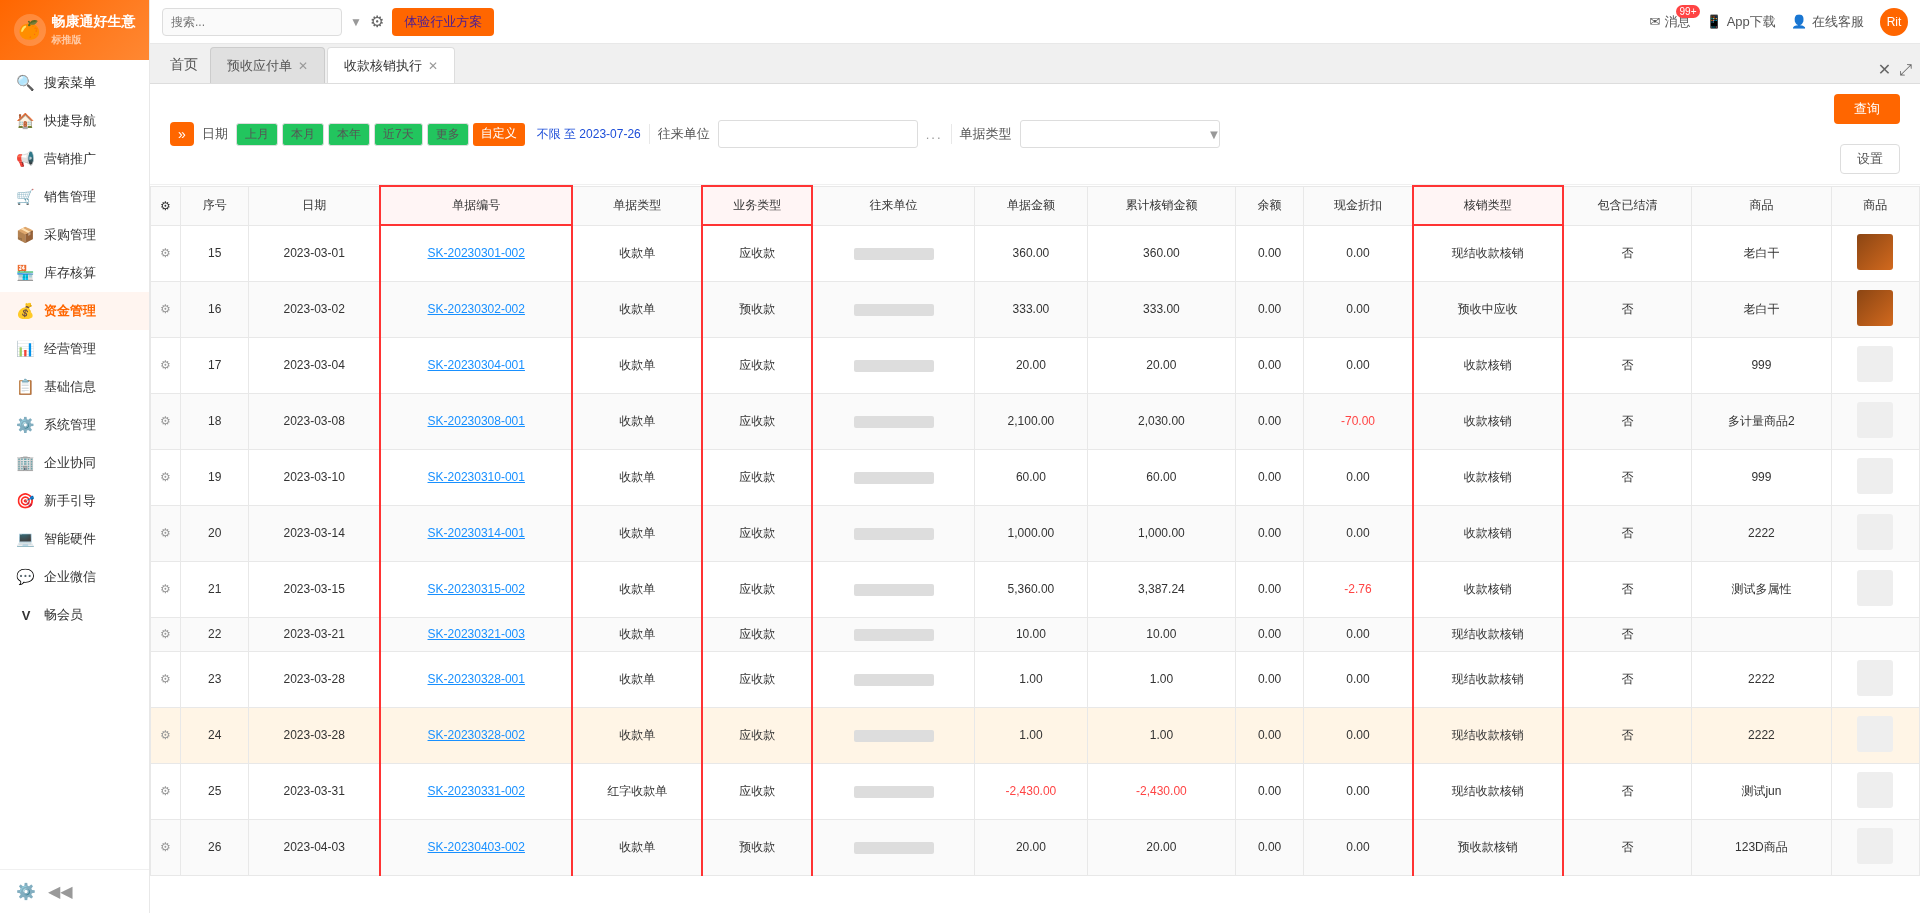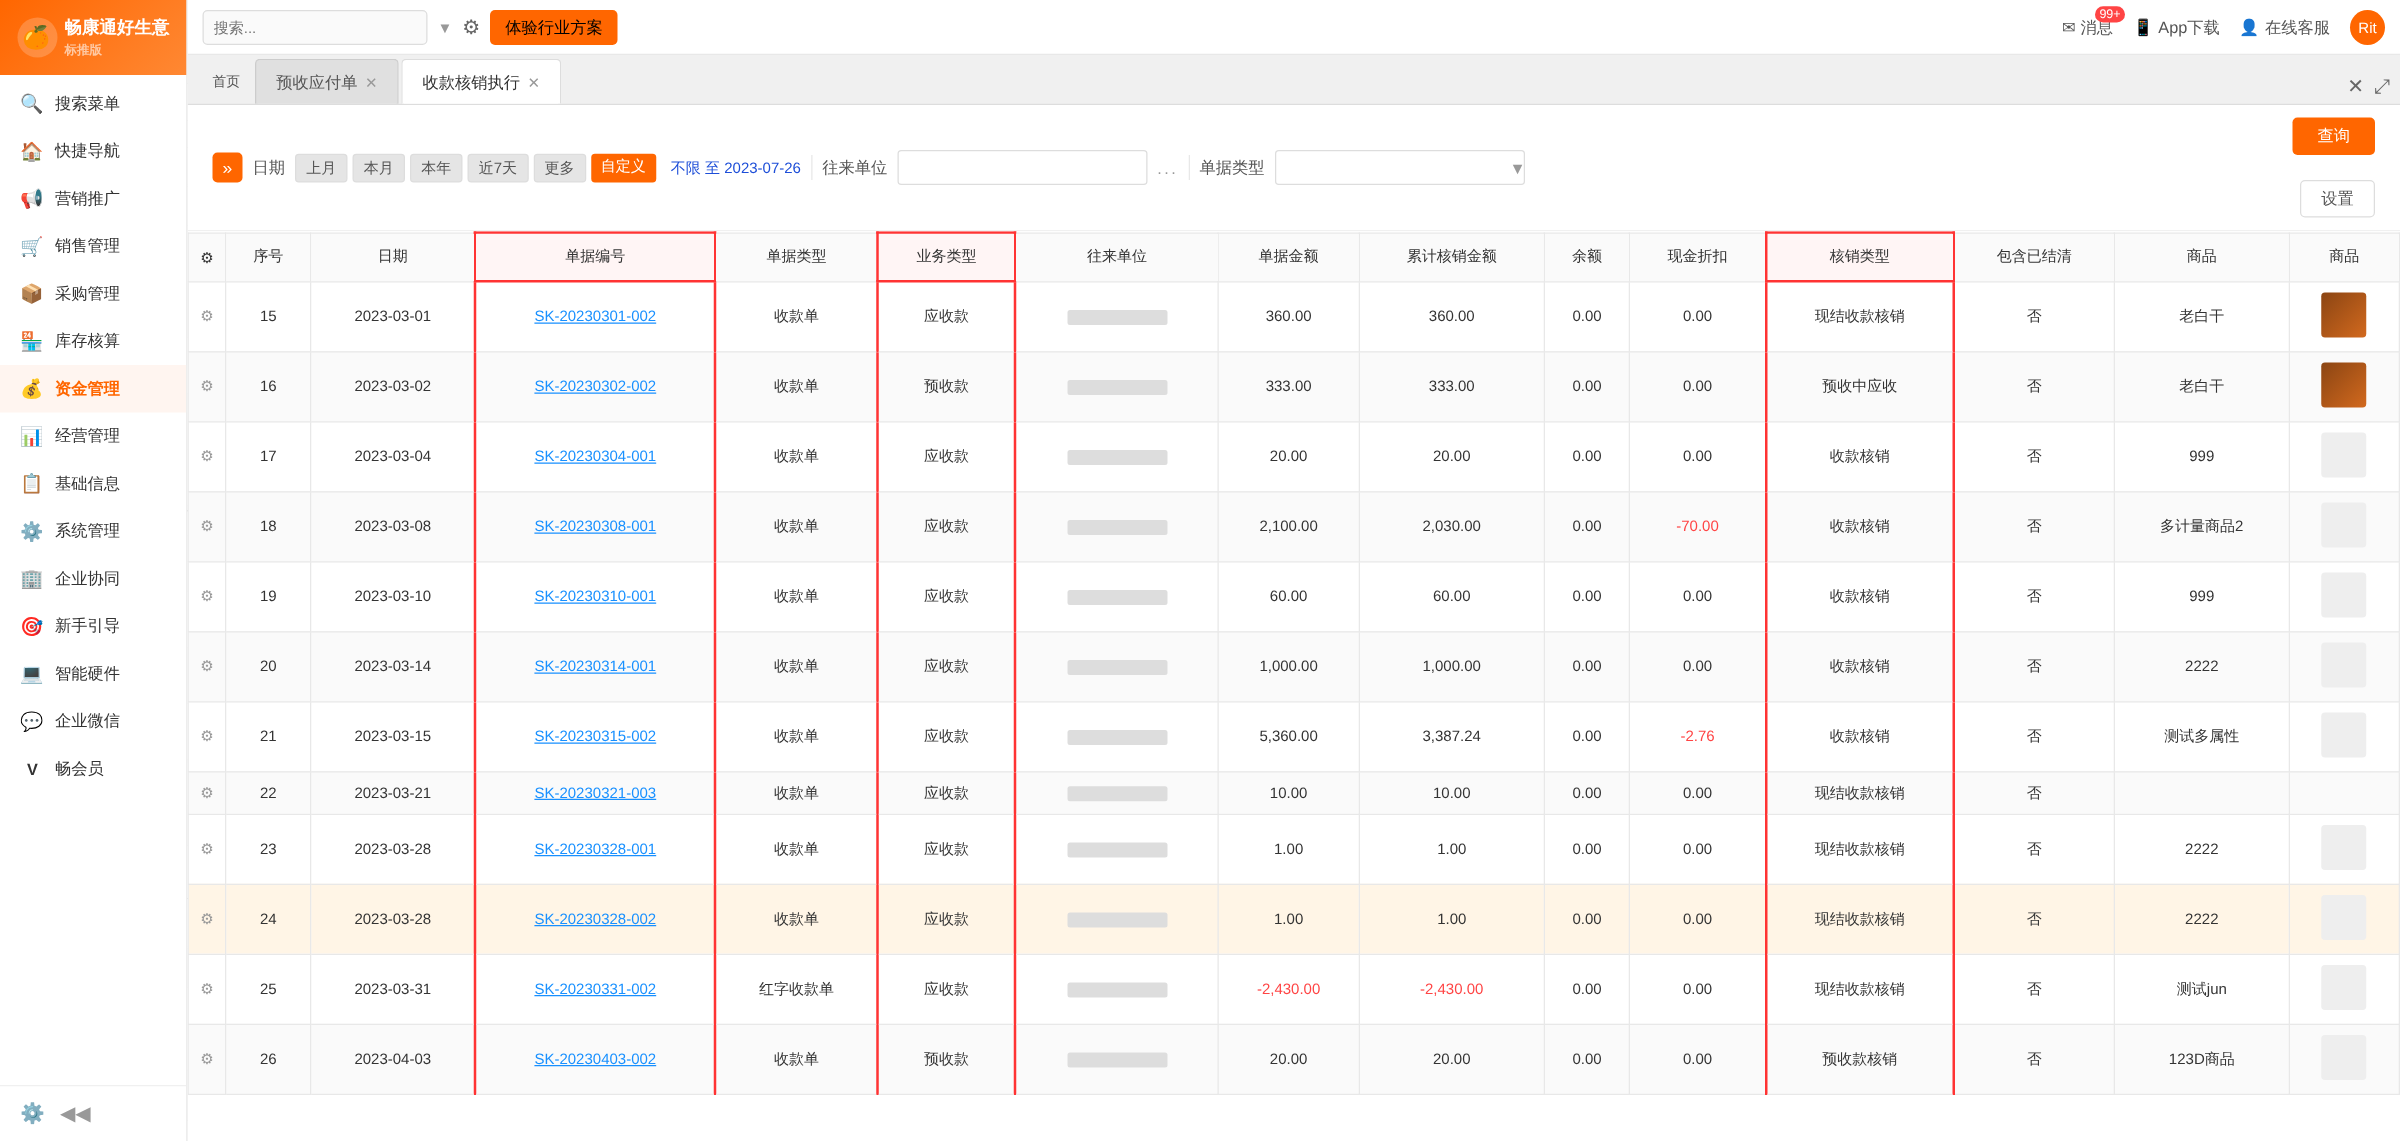--- a/index.html
+++ b/index.html
@@ -37,21 +37,21 @@
       background: #fff; border-bottom: 1px solid #e8e8e8; z-index: 99;
       display: flex; align-items: center; padding: 0 12px; gap: 8px;
     }
     .topbar-search {
       width: 180px; height: 28px; border: 1px solid #ddd; border-radius: 4px;
       padding: 0 8px; font-size: 12px; color: #999; background: #fafafa;
     }
     .topbar-arrow { color: #999; font-size: 12px; cursor: pointer; }
     .topbar-gear { color: #666; cursor: pointer; font-size: 16px; }
     .topbar-solution {
-      background: #ff6600; color: #000000; border: none; border-radius: 4px;
+      background: #ff6600; color: #4c1d95; border: none; border-radius: 4px;
       padding: 5px 12px; font-size: 13px; cursor: pointer;
     }
     .topbar-spacer { flex: 1; }
     .topbar-right { display: flex; align-items: center; gap: 16px; }
     .topbar-msg { display: flex; align-items: center; gap: 4px; color: #555; cursor: pointer; font-size: 13px; position: relative; }
     .badge { background: #ff4444; color: white; border-radius: 10px; font-size: 10px; padding: 1px 4px; position: absolute; top: -8px; right: -10px; }
     .topbar-app, .topbar-service { display: flex; align-items: center; gap: 4px; color: #555; cursor: pointer; font-size: 13px; }
     .topbar-avatar { width: 28px; height: 28px; background: #ff6600; border-radius: 50%; color: white; display: flex; align-items: center; justify-content: center; font-size: 12px; }
 
     
@@ -86,21 +86,21 @@
     .btn-refresh { display: flex; align-items: center; gap: 4px; border: 1px solid #ddd; border-radius: 4px; padding: 4px 10px; cursor: pointer; background: #fff; color: #555; font-size: 12px; }
 
     
     .filter-bar {
       background: #fff; padding: 10px 20px; border-bottom: 1px solid #f0f0f0;
       display: flex; align-items: center; flex-wrap: wrap; gap: 8px;
     }
     .filter-toggle { width: 24px; height: 24px; background: #ff6600; color: white; border-radius: 4px; display: flex; align-items: center; justify-content: center; cursor: pointer; font-size: 14px; }
     .filter-label { color: #555; font-size: 13px; }
     .filter-date-btns { display: flex; gap: 4px; }
-    .date-btn { padding: 2px 8px; border: 1px solid #ddd; border-radius: 3px; cursor: pointer; font-size: 12px; color: #555; background: #e5e5e5; }
+    .date-btn { padding: 2px 8px; border: 1px solid #ddd; border-radius: 3px; cursor: pointer; font-size: 12px; color: #555; background: #22c55e; }
     .date-custom { background: #ff6600; color: white; border-color: #ff6600; border-radius: 3px; padding: 2px 8px; font-size: 12px; }
     .filter-date-range { color: #1d4ed8; font-size: 12px; }
     .filter-separator { width: 1px; height: 20px; background: #e8e8e8; }
     .filter-unit-label { color: #555; font-size: 13px; }
     .filter-unit-input {
       width: 200px; height: 28px; border: 1px solid #ddd; border-radius: 3px;
       padding: 0 8px; font-size: 12px;
     }
     .filter-dots { color: #999; letter-spacing: 2px; }
     .filter-type-label { color: #555; font-size: 13px; }
@@ -149,21 +149,21 @@
     .td-singleno { border-left: 2px solid #ff3333; border-right: 2px solid #ff3333; }
     .td-biztype { border-left: 2px solid #ff3333; border-right: 2px solid #ff3333; }
     .td-canceltype { border-left: 2px solid #ff3333; border-right: 2px solid #ff3333; margin-top: 16px; }
 
     
     tr:first-child .td-singleno { border-top: 2px solid #ff3333; }
     tr:first-child .td-biztype { border-top: 2px solid #ff3333; }
     tr:first-child .td-canceltype { border-top: 2px solid #ff3333; }
 
     
-    .tab-home { padding: 0 12px; color: #555; font-size: 11px; height: 36px; display: flex; align-items: center; cursor: pointer; }
+    .tab-home { padding: 0 12px; color: #555; font-size: 14px; height: 36px; display: flex; align-items: center; cursor: pointer; }
   </style>
 </head>
 <body>
 
 <div class="sidebar">
   <div class="sidebar-logo">
     <div class="sidebar-logo-icon">🍊</div>
     <div>
       <div>畅康通好生意</div>
       <div class="sidebar-version">标推版</div>

